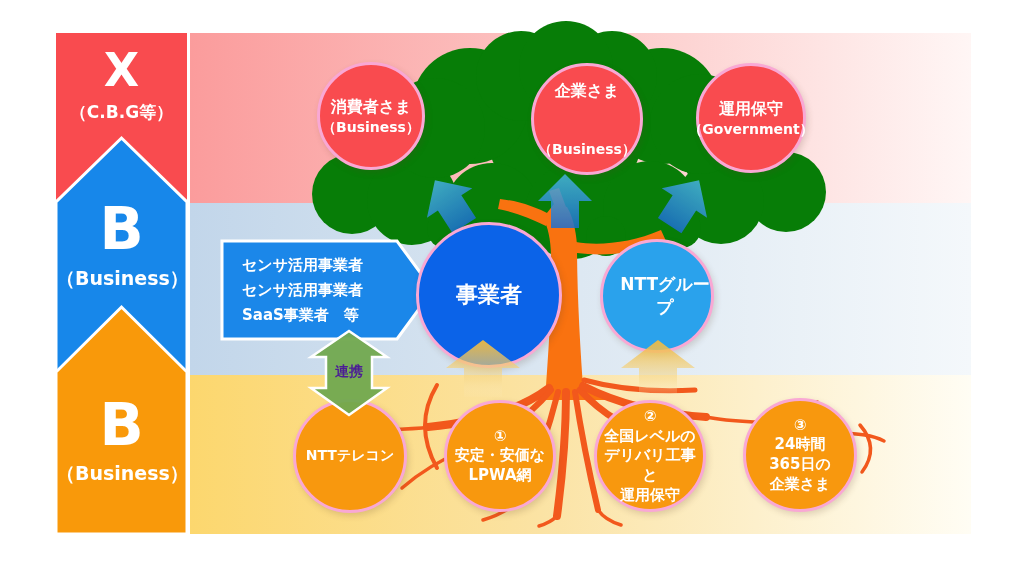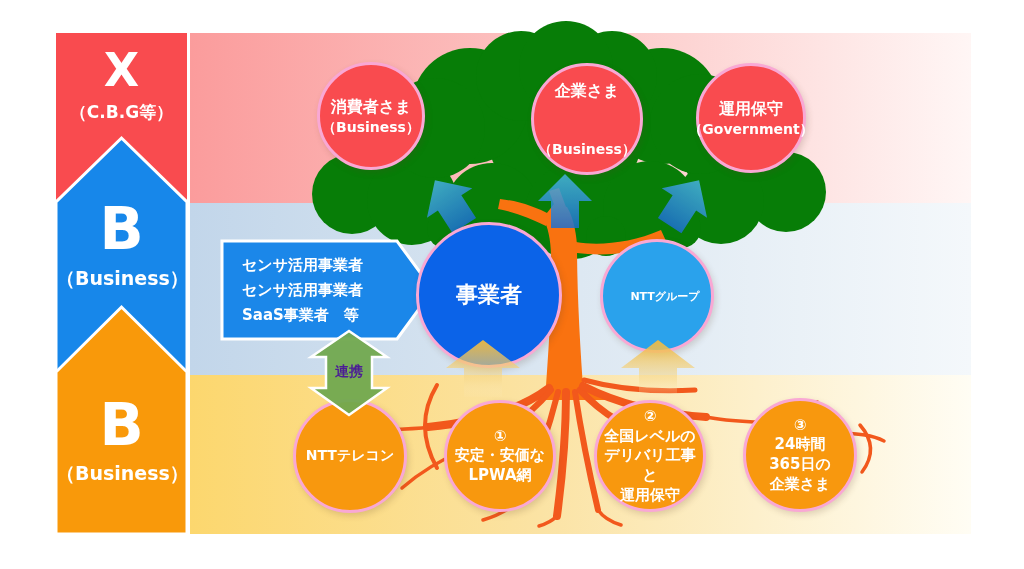--- a/index.html
+++ b/index.html
@@ -35,21 +35,21 @@
   .circle.red{background:#f94b4f;}
   .circle.deepblue{background:#0b63e8;}
   .circle.skyblue{background:#2aa2ec;}
   .circle.orange{background:#f8980e;}
   .c-title{font-size:16px;line-height:1.35;}
   .c-sub{font-size:14px;line-height:1.3;}
   .c-line{font-size:15px;line-height:1.32;}
   .c-num{font-size:15px;line-height:1.35;}
 
   .operator-label{font-size:22px;}
-  .nttg-label{font-size:11px;margin-left:16px;}
+  .nttg-label{font-size:17px;margin-left:16px;}
   .telecon-label{font-size:14px;}
 
   .partner-text{
     position:absolute;left:242px;top:253px;width:170px;z-index:3;
     color:#fff;font-weight:bold;font-size:15px;line-height:1.65;text-align:left;
   }
   .partner-text div{white-space:nowrap;}
 
   .link-label{
     position:absolute;left:321px;top:363px;width:56px;z-index:5;

